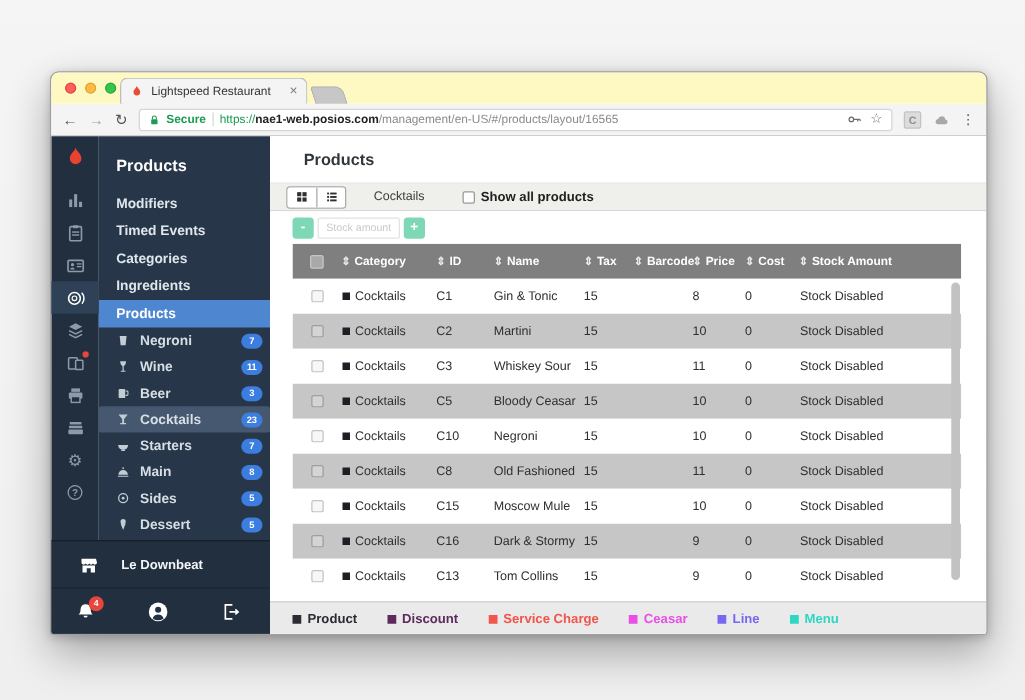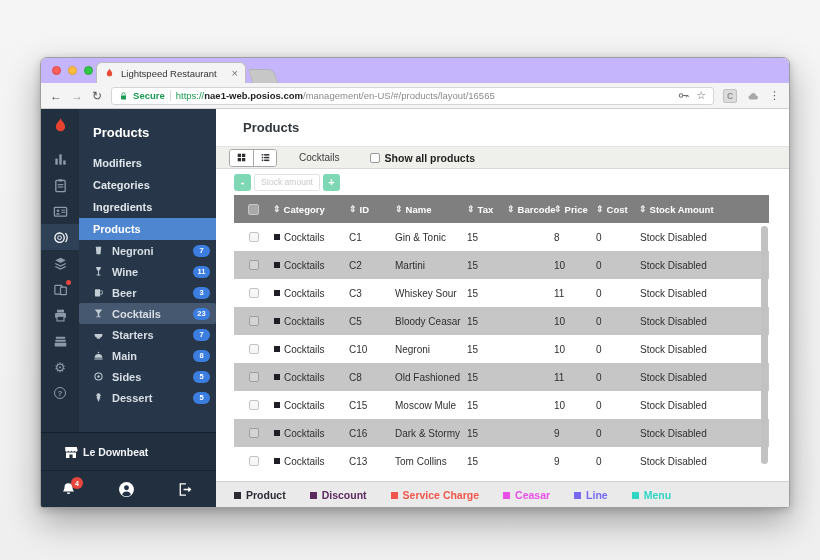--- a/index.html
+++ b/index.html
@@ -3,21 +3,21 @@
 <meta charset="utf-8">
 <style>
   html,body{margin:0;padding:0;width:820px;height:560px;overflow:hidden;
     background:linear-gradient(#f5f5f6,#efefef);
     font-family:"Liberation Sans",sans-serif;-webkit-font-smoothing:antialiased;}
   *{box-sizing:border-box;}
   .window{position:absolute;left:40px;top:57px;width:750px;height:451px;
     border-radius:7px 7px 3px 3px;overflow:hidden;background:#fff;
     box-shadow:0 14px 34px rgba(0,0,0,.32),0 2px 8px rgba(0,0,0,.18);border:1px solid #9f9f9f;}
   
-  .tabstrip{height:25px;background:#c4b5fd;display:flex;align-items:flex-end;position:relative;}
+  .tabstrip{height:25px;background:#fef9c3;display:flex;align-items:flex-end;position:relative;}
   .lights{position:absolute;left:11px;top:8px;display:flex;gap:7px;}
   .light{width:9px;height:9px;border-radius:50%;}
   .l-red{background:#fc605c;border:1px solid #e04440;}
   .l-yellow{background:#fdbc40;border:1px solid #dfa030;}
   .l-green{background:#34c648;border:1px solid #24a939;}
   .tab{margin-left:55px;width:150px;height:21px;background:#f4f4f4;border:1px solid #bdbdbd;border-bottom:none;
     border-radius:6px 6px 0 0;display:flex;align-items:center;gap:6px;padding:0 7px;}
   .tab-title{font-size:9.5px;color:#333;flex:1;white-space:nowrap;overflow:hidden;}
   .tab-close{font-size:11px;color:#777;line-height:1;}
   .newtab{width:26px;height:14px;background:#c7c7c7;border-radius:3px 6px 0 0;margin-left:4px;border:1px solid #b3b3b3;border-bottom:none;transform:skewX(18deg);}
@@ -52,21 +52,21 @@
   .nav-title{font-size:13px;font-weight:bold;margin:16px 0 12px 14px;color:#fff;}
   .nav-item{height:22px;display:flex;align-items:center;padding-left:14px;font-size:11px;font-weight:600;color:#dfe6ec;}
   .nav-item.selected{background:#4f86d0;color:#fff;}
   .cat-item{height:21px;display:flex;align-items:center;padding:0 6px 0 14px;gap:8px;color:#d7dee5;}
   .cat-item.selected{background:#46586f;border-radius:2px;}
   .cat-ic{color:#c2ccd5;flex-shrink:0;}
   .cat-label{font-size:11px;font-weight:600;flex:1;}
   .badge{min-width:17px;height:12px;border-radius:7px;background:#3c7ee0;color:#fff;font-size:7.5px;font-weight:bold;
     display:flex;align-items:center;justify-content:center;padding:0 3px;}
   .side-bottom{position:absolute;left:0;bottom:0;width:175px;background:#222f3f;border-top:1px solid rgba(0,0,0,.35);}
-  .store-row{height:38px;display:flex;align-items:center;gap:4px;padding-left:22px;border-bottom:1px solid rgba(0,0,0,.25);color:#fff;}
+  .store-row{height:38px;display:flex;align-items:center;gap:18px;padding-left:22px;border-bottom:1px solid rgba(0,0,0,.25);color:#fff;}
   .store-name{font-size:10.5px;font-weight:bold;color:#f2f5f8;}
   .acct-row{height:37px;display:flex;align-items:center;justify-content:space-between;padding:0 24px 0 20px;color:#fff;}
   .bell-wrap{position:relative;}
   .notif{position:absolute;top:-5px;right:-7px;width:12px;height:12px;border-radius:50%;background:#e8453c;
     color:#fff;font-size:7px;font-weight:bold;display:flex;align-items:center;justify-content:center;}
   
   .main{flex:1;display:flex;flex-direction:column;background:#fff;min-width:0;}
   .page-head{height:38px;display:flex;align-items:center;padding-left:27px;border-bottom:1px solid #e4e4e4;}
   .page-title{font-size:13px;font-weight:bold;color:#32373c;}
   .toolbar{height:22px;background:#efefec;border-bottom:1px solid #d8d8d8;display:flex;align-items:center;padding-left:13px;}
@@ -333,20 +333,23 @@
           <span class="helpcirc">?</span>
         </div>
     </div>
 
     <div class="nav">
       <div class="nav-title">Products</div>
       <div class="nav-item">
           <span>Modifiers</span>
         </div>
       <div class="nav-item">
+          <span>Timed Events</span>
+        </div>
+      <div class="nav-item">
           <span>Categories</span>
         </div>
       <div class="nav-item">
           <span>Ingredients</span>
         </div>
       <div class="nav-item selected">
           <span>Products</span>
         </div>
 
       <div class="cat-item">

